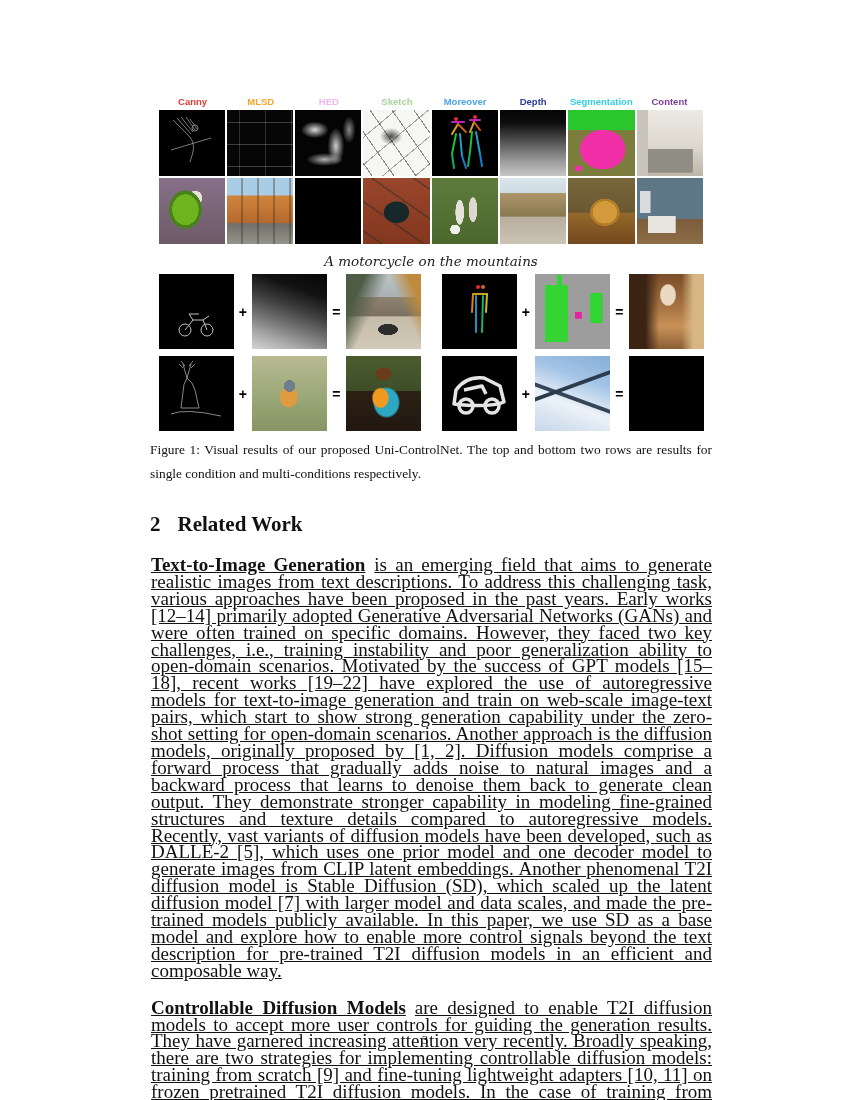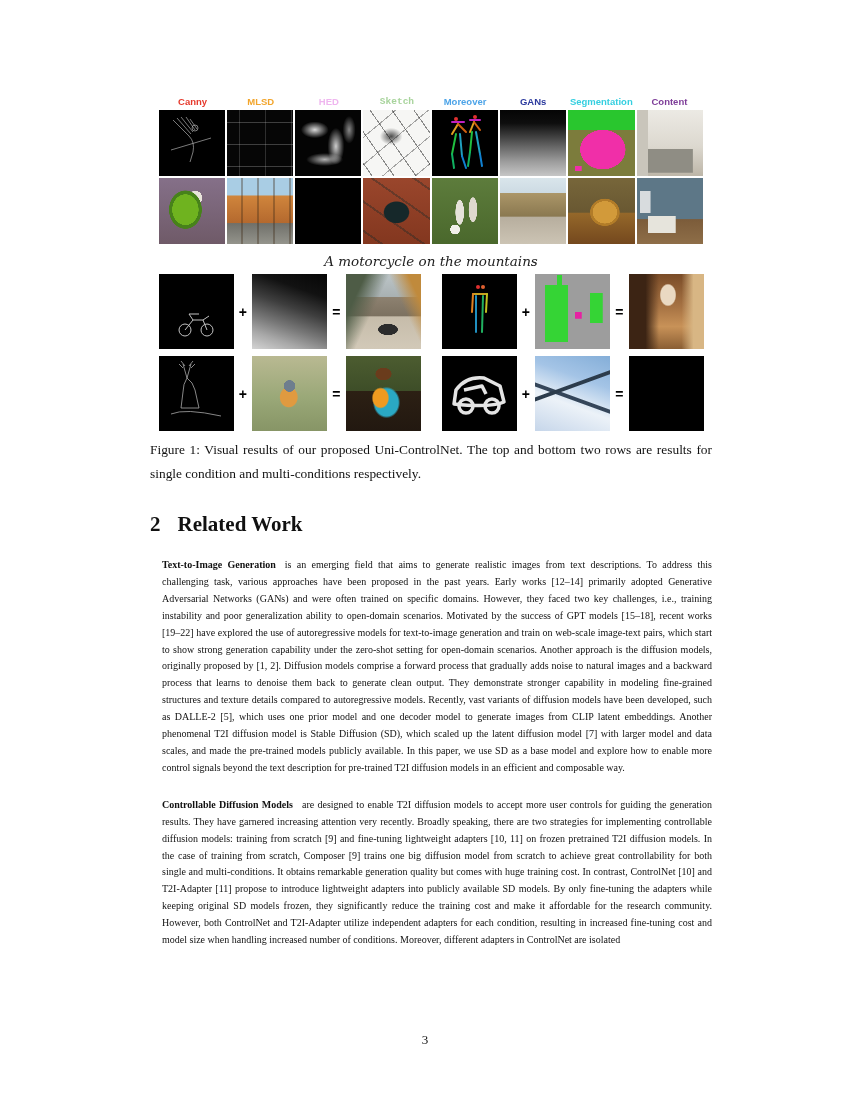--- a/index.html
+++ b/index.html
@@ -106,39 +106,39 @@
   .a-car-res{background:
       linear-gradient(#40楼3c34,#403c34) no-repeat 50% 46% / 52% 14%,
       linear-gradient(#d9d3c3,#d9d3c3) no-repeat 50% 62% / 72% 34%,
       linear-gradient(#3e3a32,#3e3a32) no-repeat 50% 44% / 50% 12%,
       linear-gradient(180deg,#b9c5d4 0%,#cdd7e2 40%,#e4e9ef 75%,#d5dde6 100%);}
 
   
   .fig-caption{margin:7px 0 0 0;font-size:13.4px;line-height:24px;text-align:justify;}
   .sec-head{margin:26px 0 0 0;font-family:"Liberation Serif",serif;font-weight:bold;font-size:21px;}
   .sec-head .num{margin-right:17px;}
-  .para{margin:20px 0 0 12px;font-size:10px;line-height:16.9px;text-align:justify;}
+  .para{margin:20px 0 0 1px;font-size:19px;line-height:16.9px;text-align:justify;text-decoration:underline;}
   .para b{margin-right:9px;}
   .page-num{position:absolute;left:0;top:1032px;width:850px;text-align:center;font-size:13px;}
 </style>
 </head>
 <body>
 
 <div class="page">
   <div class="content">
 
     <div>
 
       <div class="fig-labels">
         <span style="color: rgb(230, 57, 44);">Canny</span>
         <span style="color: rgb(242, 165, 44);">MLSD</span>
         <span style="color: rgb(239, 182, 239);">HED</span>
-        <span style="color: rgb(168, 212, 156); font-family: Liberation Mono, monospace;">Sketch</span>
+        <span style="color: rgb(168, 212, 156);">Sketch</span>
         <span style="color: rgb(77, 164, 232);">Moreover</span>
-        <span style="color: rgb(43, 58, 158);">GANs</span>
+        <span style="color: rgb(43, 58, 158);">Depth</span>
         <span style="color: rgb(53, 207, 224);">Segmentation</span>
         <span style="color: rgb(125, 60, 152);">Content</span>
       </div>
 
       <div class="grid">
 
         <div class="th" title="Canny edge map of a bird">
           <svg width="66" height="66" viewBox="0 0 66 66">
             <g stroke="#cfcfcf" stroke-width="0.7" fill="none" opacity="0.85">
               <path d="M14 10 L30 26 M18 8 L32 24 M22 7 L34 22 M27 7 L36 20 M31 9 L38 19"></path>

